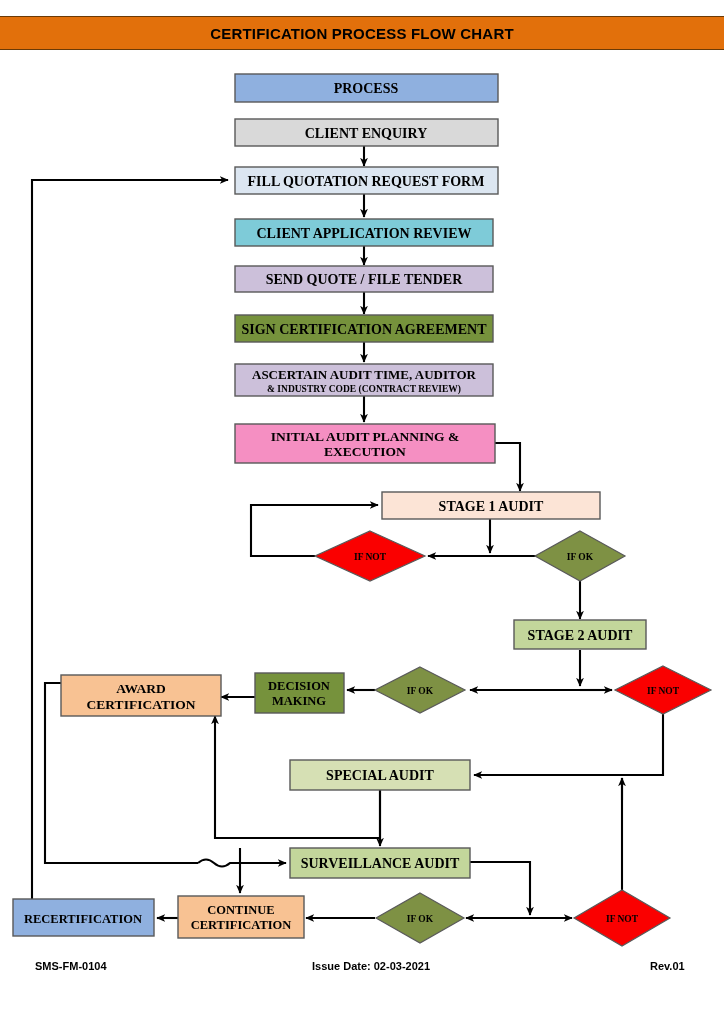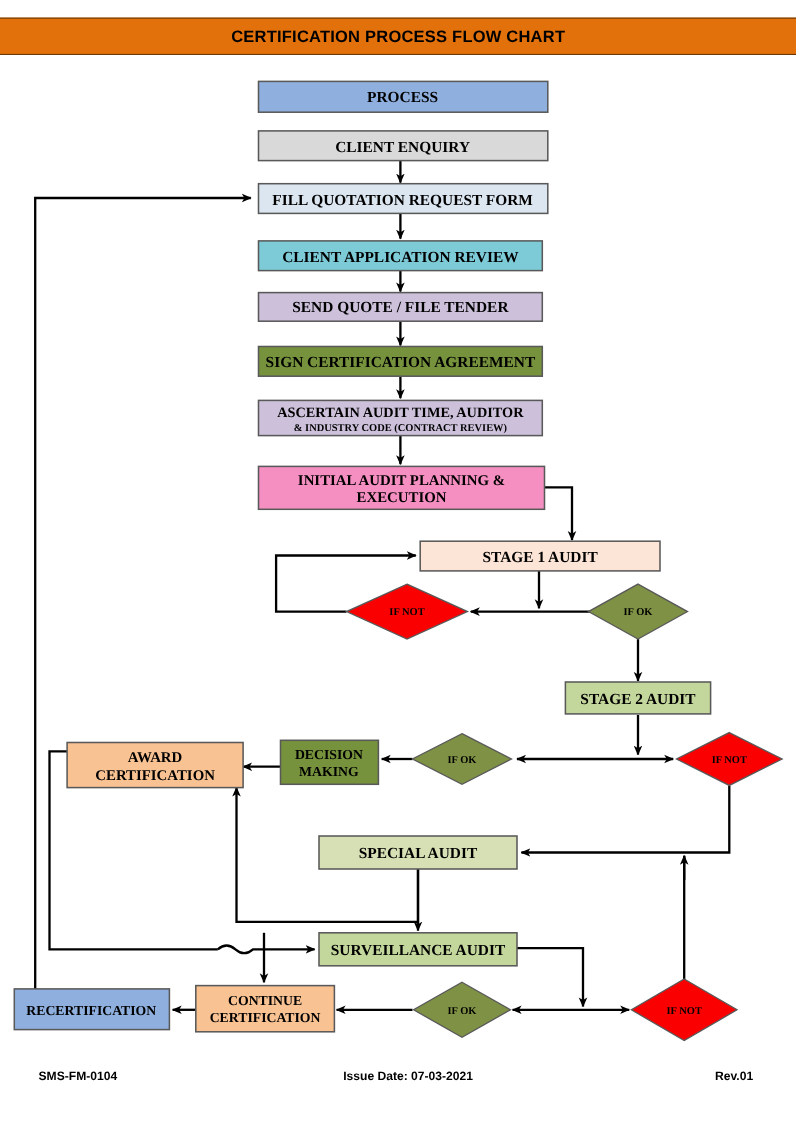--- a/index.html
+++ b/index.html
@@ -21,21 +21,21 @@
   svg#flow{position:absolute;left:0;top:0;width:724px;height:1024px;}
   svg#flow text{font-family:"Liberation Serif",serif;font-weight:bold;fill:#000;}
   .nodebox{stroke:#595959;stroke-width:1.4;}
   .diamond{stroke:#595959;stroke-width:1.2;}
   .dlabel{font-family:"Liberation Sans",sans-serif;font-weight:bold;font-size:9.5px;fill:#ffffff;}
   .conn{stroke:#000;stroke-width:2.1;fill:none;}
 
   .footer{position:absolute;left:0;top:960px;width:724px;height:24px;}
   .footer span{
     position:absolute;font-family:"Liberation Sans",sans-serif;
-    font-weight:bold;font-size:11px;color:#000;white-space:nowrap;margin-top:13px;
+    font-weight:bold;font-size:11px;color:#000;white-space:nowrap;
   }
   .f-left{left:35px;}
   .f-mid{left:312px;}
   .f-right{left:650px;}
 </style>
 </head>
 <body>
 
 <div id="page">
 
@@ -220,17 +220,17 @@
 
     <g>
       <rect class="nodebox" x="13" y="899" width="141" height="37" fill="#8FB0DF"></rect>
       <text x="83" y="923" text-anchor="middle" font-size="12.5">RECERTIFICATION</text>
     </g>
 
   </svg>
 
   <div class="footer">
     <span class="f-left">SMS-FM-0104</span>
-    <span class="f-mid">Issue Date: 07-03-2021</span>
+    <span class="f-mid">Issue Date: 02-03-2021</span>
     <span class="f-right">Rev.01</span>
   </div>
 
 </div>
 
 </body></html>

